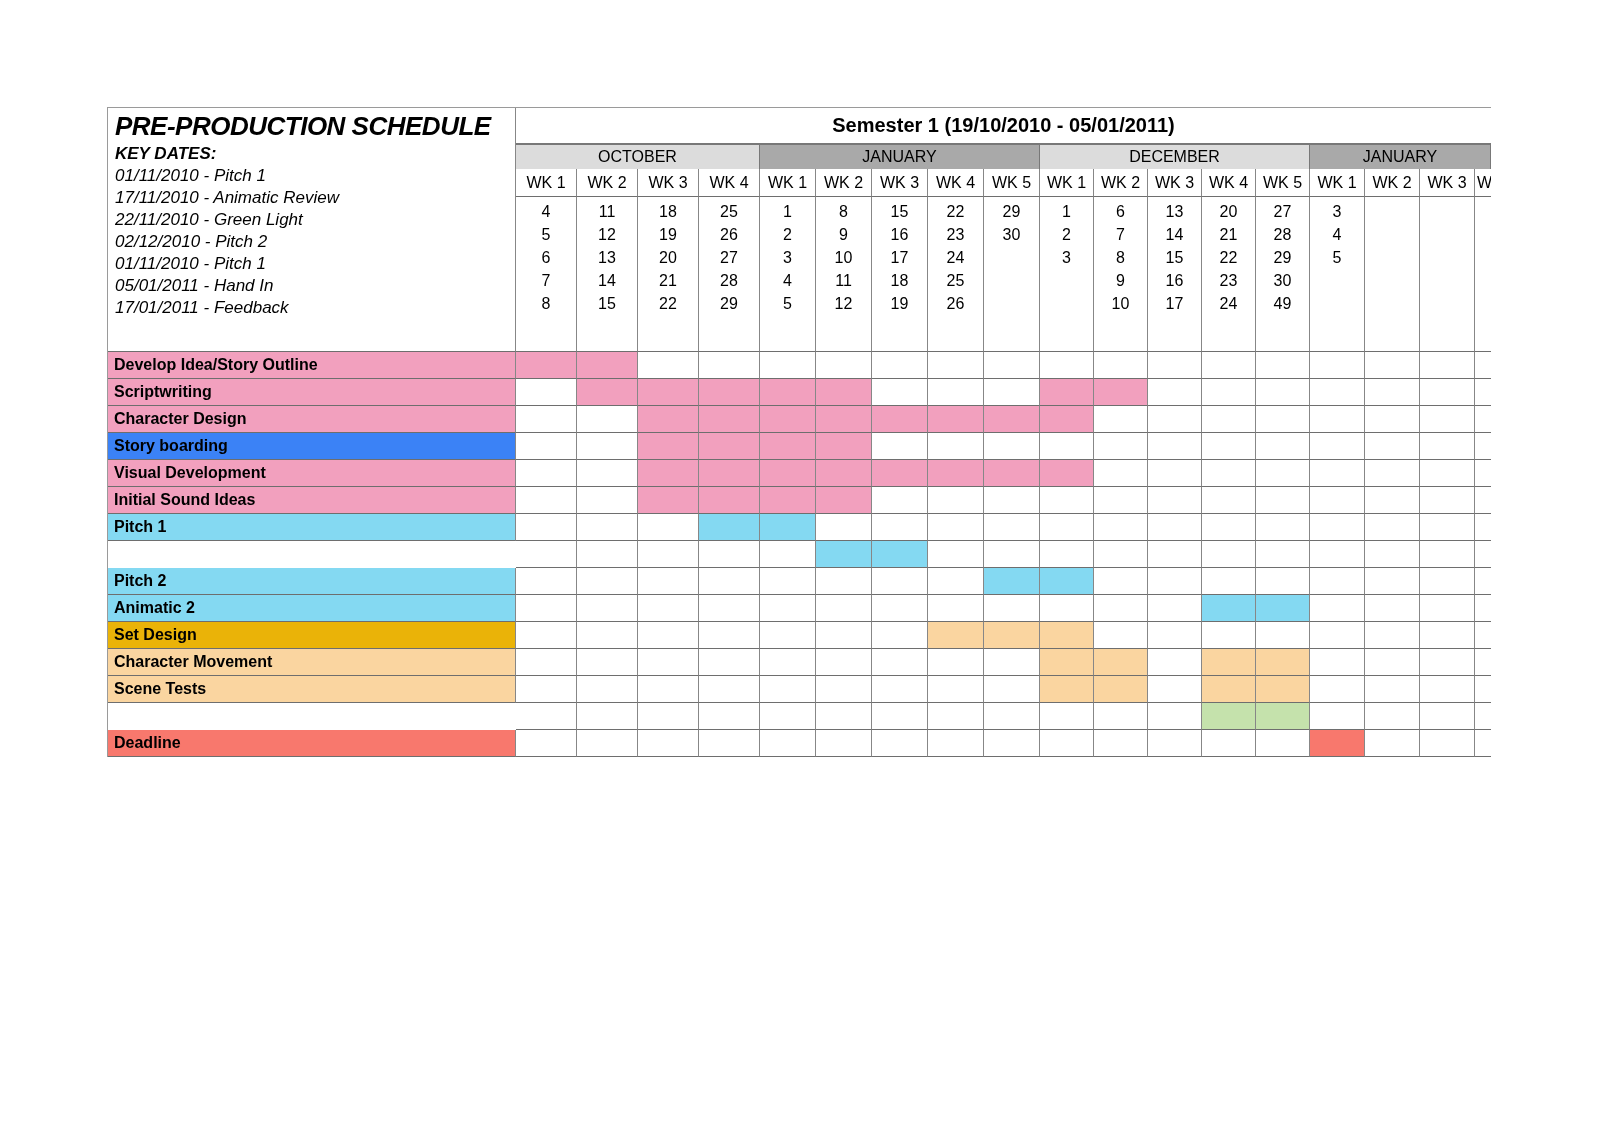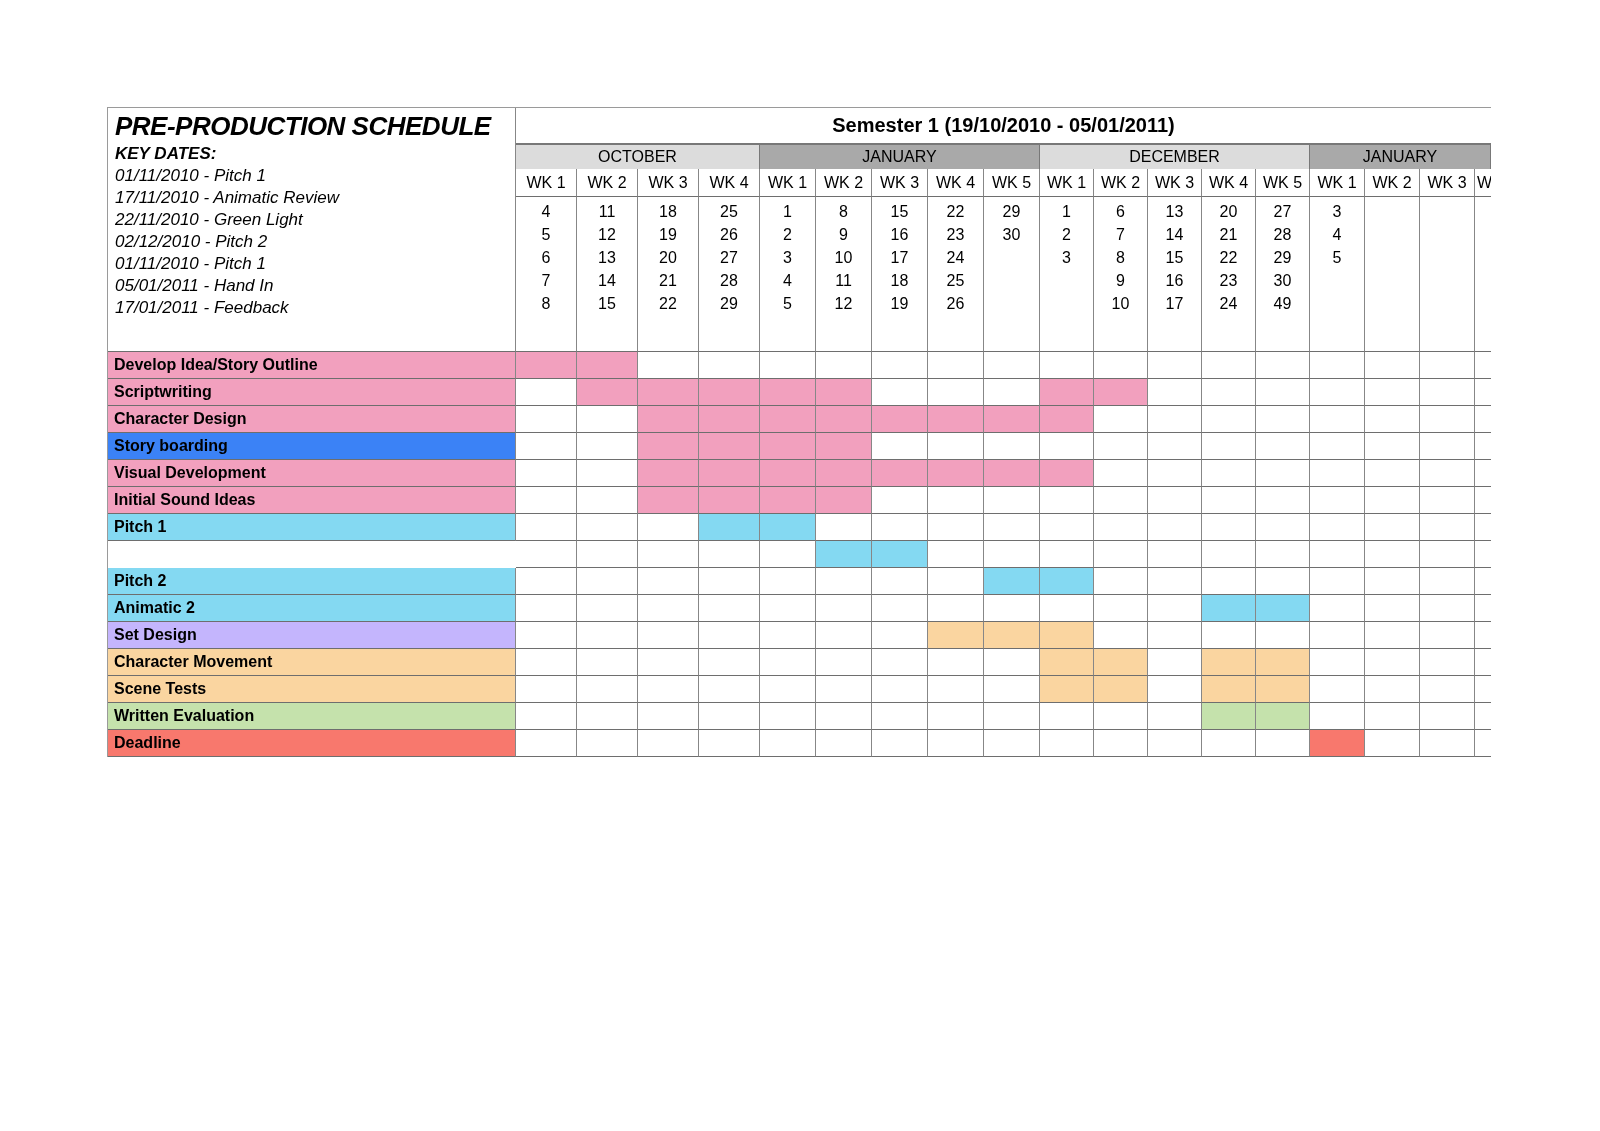--- a/index.html
+++ b/index.html
@@ -350,21 +350,21 @@
       <div class="cell " style="grid-area: 14 / 10;"></div>
       <div class="cell " style="grid-area: 14 / 11;"></div>
       <div class="cell " style="grid-area: 14 / 12;"></div>
       <div class="cell " style="grid-area: 14 / 13;"></div>
       <div class="cell " style="grid-area: 14 / 14; background: rgb(132, 217, 242);"></div>
       <div class="cell " style="grid-area: 14 / 15; background: rgb(132, 217, 242);"></div>
       <div class="cell " style="grid-area: 14 / 16;"></div>
       <div class="cell " style="grid-area: 14 / 17;"></div>
       <div class="cell " style="grid-area: 14 / 18;"></div>
       <div class="cell noright" style="grid-area: 14 / 19;"></div>
-      <div class="cell tlabel" style="grid-area: 15 / 1; background: #c4b5fd;">Set Design</div>
+      <div class="cell tlabel" style="grid-area: 15 / 1; background: #eab308;">Set Design</div>
       <div class="cell " style="grid-area: 15 / 2;"></div>
       <div class="cell " style="grid-area: 15 / 3;"></div>
       <div class="cell " style="grid-area: 15 / 4;"></div>
       <div class="cell " style="grid-area: 15 / 5;"></div>
       <div class="cell " style="grid-area: 15 / 6;"></div>
       <div class="cell " style="grid-area: 15 / 7;"></div>
       <div class="cell " style="grid-area: 15 / 8;"></div>
       <div class="cell " style="grid-area: 15 / 9; background: rgb(250, 213, 160);"></div>
       <div class="cell " style="grid-area: 15 / 10; background: rgb(250, 213, 160);"></div>
       <div class="cell " style="grid-area: 15 / 11; background: rgb(250, 213, 160);"></div>
@@ -407,21 +407,20 @@
       <div class="cell " style="grid-area: 17 / 10;"></div>
       <div class="cell " style="grid-area: 17 / 11; background: rgb(250, 213, 160);"></div>
       <div class="cell " style="grid-area: 17 / 12; background: rgb(250, 213, 160);"></div>
       <div class="cell " style="grid-area: 17 / 13;"></div>
       <div class="cell " style="grid-area: 17 / 14; background: rgb(250, 213, 160);"></div>
       <div class="cell " style="grid-area: 17 / 15; background: rgb(250, 213, 160);"></div>
       <div class="cell " style="grid-area: 17 / 16;"></div>
       <div class="cell " style="grid-area: 17 / 17;"></div>
       <div class="cell " style="grid-area: 17 / 18;"></div>
       <div class="cell noright" style="grid-area: 17 / 19;"></div>
-      <div class="cell tlabel" style="grid-area: 18 / 1; background: rgb(197, 226, 172);">Written Evaluation</div>
       <div class="cell " style="grid-area: 18 / 2;"></div>
       <div class="cell " style="grid-area: 18 / 3;"></div>
       <div class="cell " style="grid-area: 18 / 4;"></div>
       <div class="cell " style="grid-area: 18 / 5;"></div>
       <div class="cell " style="grid-area: 18 / 6;"></div>
       <div class="cell " style="grid-area: 18 / 7;"></div>
       <div class="cell " style="grid-area: 18 / 8;"></div>
       <div class="cell " style="grid-area: 18 / 9;"></div>
       <div class="cell " style="grid-area: 18 / 10;"></div>
       <div class="cell " style="grid-area: 18 / 11;"></div>

